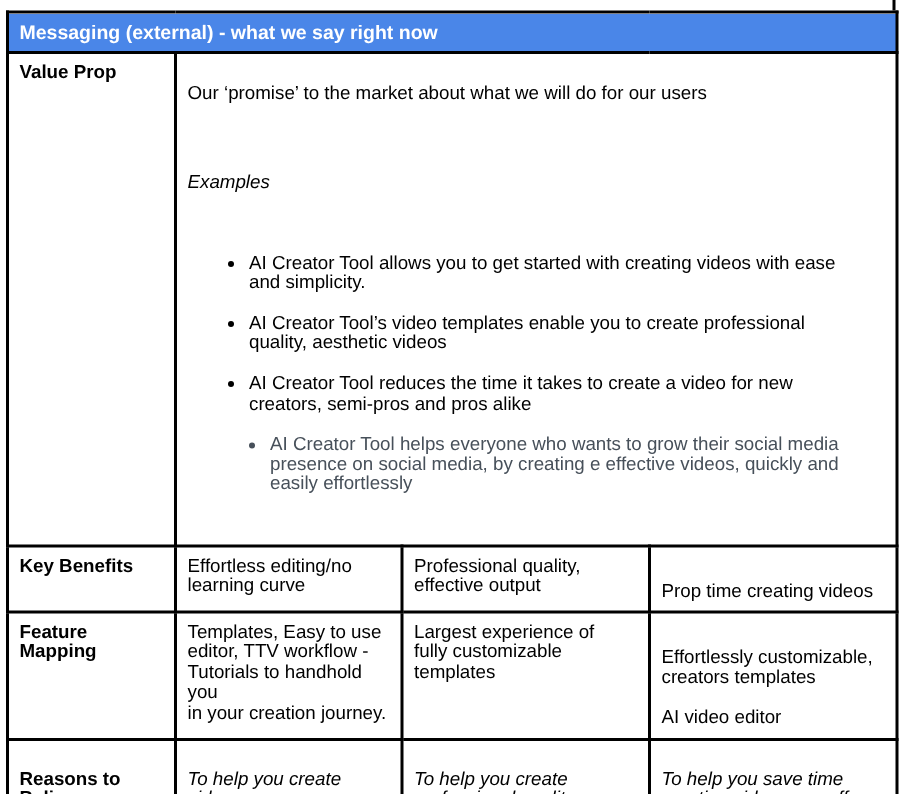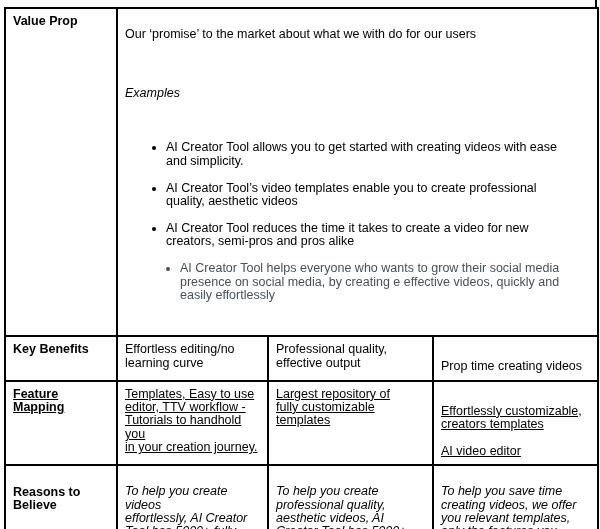--- a/index.html
+++ b/index.html
@@ -37,21 +37,21 @@
     font-weight: bold;
     font-size: 13px;
     vertical-align: middle;
     height: 24px;
     padding: 3px 7px;
     white-space: nowrap;
   }
   td.label { font-weight: bold; margin-left: 42px; }
   .row-vp td { height: 185px; }
   .row-kb td { height: 39px; }
-  .row-fm td { height: 78px; text-decoration: underline; }
+  .row-fm td { height: 78px; }
   .row-rb td { height: 177px; }
   .italic { font-style: italic; }
   .pad-deep { padding-top: 23px !important; }
   .pad-mid  { padding-top: 19px !important; }
   .mt { margin-top: 32px; }
   .vp-intro { white-space: pre-line; }
   ul.vp-bullets {
     margin: 14px 0 0 0;
     padding-left: 41px;
     list-style: disc;
@@ -66,25 +66,28 @@
 
 <table class="msg">
   <colgroup>
     <col style="width:112px">
     <col style="width:151px">
     <col style="width:165px">
     <col style="width:165px">
   </colgroup>
 
   <tbody>
+      <tr>
+    <td class="header-cell" colspan="4">Messaging (external) - what we say right now</td>
+  </tr>
 
   <tr class="row-vp">
     <td class="label">Value Prop</td>
     <td colspan="3">
-      <p class="vp-intro">Our ‘promise’ to the market about what we with do for our users</p>
+      <p class="vp-intro">Our ‘promise’ to the market about what we will do for our users</p>
       <p class="italic mt">Examples</p>
       <ul class="vp-bullets">
         <li>AI Creator Tool allows you to get started with creating videos with ease
 and simplicity.</li>
         <li>AI Creator Tool’s video templates enable you to create professional
 quality, aesthetic videos</li>
         <li>AI Creator Tool reduces the time it takes to create a video for new
 creators, semi-pros and pros alike</li>
         <li class="muted">AI Creator Tool helps everyone who wants to grow their social media
 presence on social media, by creating e effective videos, quickly and
@@ -102,21 +105,21 @@
     <td class="pad-deep">Prop time creating videos</td>
   </tr>
 
   <tr class="row-fm">
     <td class="label">Feature
 Mapping</td>
     <td>Templates, Easy to use
 editor, TTV workflow -
 Tutorials to handhold you
 in your creation journey.</td>
-    <td>Largest repository of
+    <td>Largest experience of
 fully customizable
 templates</td>
     <td class="pad-deep">Effortlessly customizable,
 creators templates
 
 AI video editor</td>
   </tr>
 
   <tr class="row-rb">
     <td class="label">

